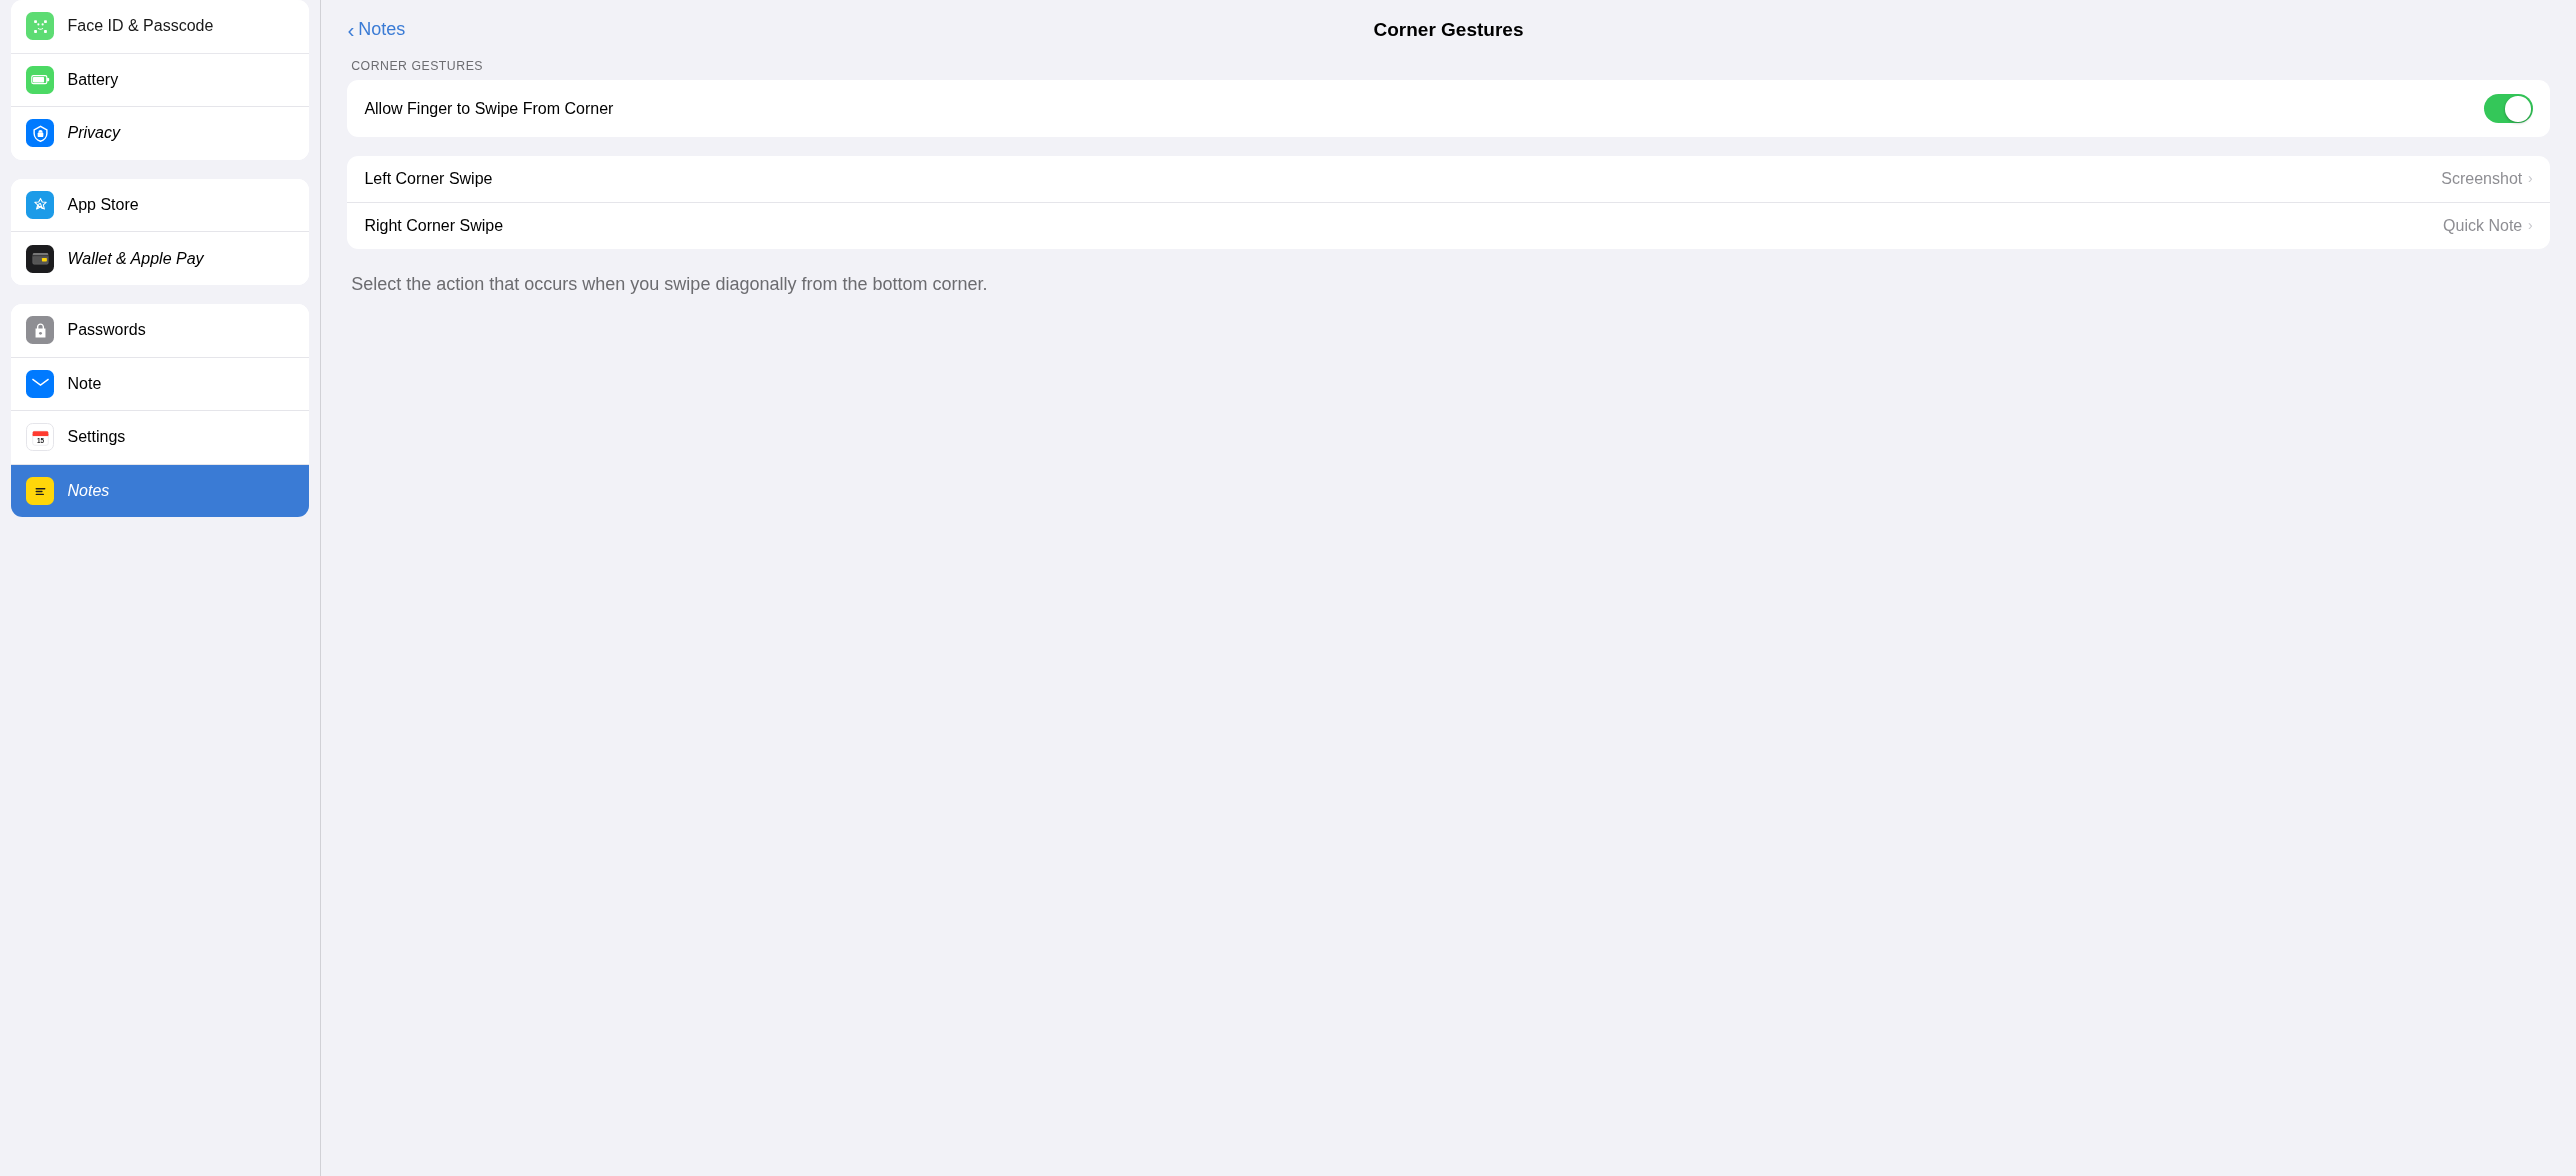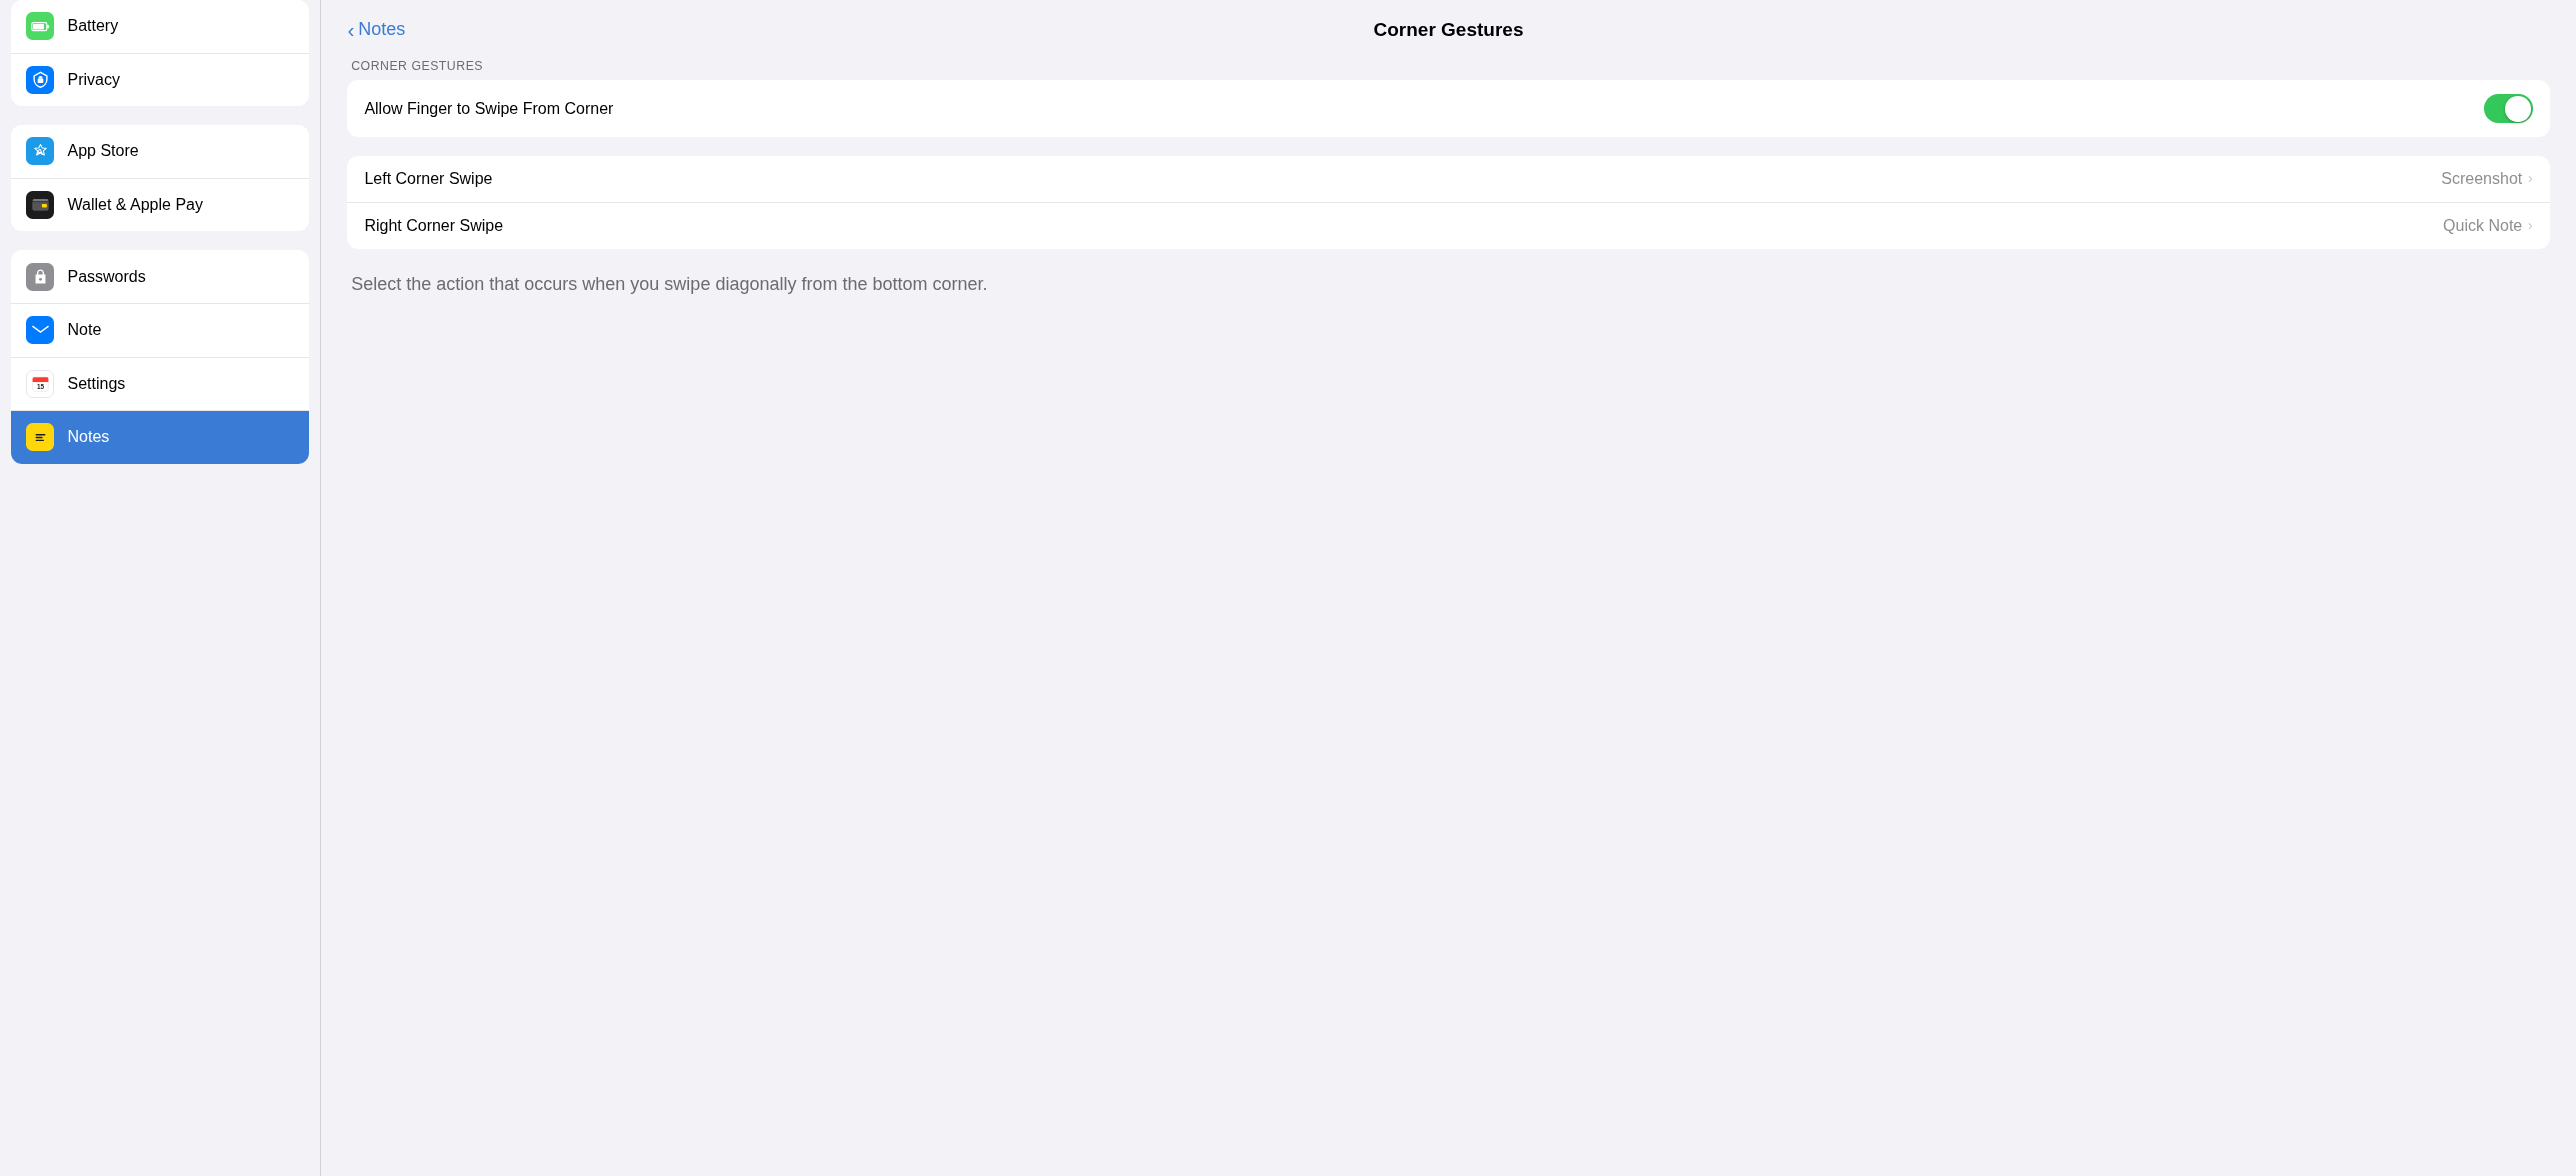--- a/index.html
+++ b/index.html
@@ -43,20 +43,21 @@
       align-items: center;
       padding: 12.3px 15px;
       cursor: pointer;
       background: #fff;
       border-bottom: 0.9px solid #e5e5ea;
       position: relative;
     }
 
     .sidebar-item:last-child {
       border-bottom: none;
+      font-style: italic;
     }
 
     .sidebar-item.active {
       background: #3a7bd5;
     }
 
     .sidebar-item.active .sidebar-item-label {
       color: #fff;
     }
 
@@ -216,20 +217,34 @@
     .sidebar-partial {
       opacity: 0.9;
     }
   </style>
 </head>
 <body>
 
 <div class="sidebar">
 
   <div class="sidebar-group">
+    <div class="sidebar-item sidebar-partial">
+      <div class="sidebar-item-icon icon-face-id">
+        <svg width="17" height="17" viewBox="0 0 24 24" fill="white">
+          <rect x="3" y="3" width="4" height="4" rx="1"></rect>
+          <rect x="17" y="3" width="4" height="4" rx="1"></rect>
+          <rect x="3" y="17" width="4" height="4" rx="1"></rect>
+          <rect x="17" y="17" width="4" height="4" rx="1"></rect>
+          <circle cx="9" cy="9" r="1.5" fill="white"></circle>
+          <circle cx="15" cy="9" r="1.5" fill="white"></circle>
+          <path d="M9 15 Q12 17 15 15" stroke="white" stroke-width="1.5" fill="none" stroke-linecap="round"></path>
+        </svg>
+      </div>
+      <span class="sidebar-item-label">Face ID &amp; Passcode</span>
+    </div>
     <div class="sidebar-item">
       <div class="sidebar-item-icon icon-battery">
         <svg width="19" height="11.3" viewBox="0 0 24 14" fill="white">
           <rect x="1" y="2" width="19" height="10" rx="2" stroke="white" stroke-width="1.5" fill="none"></rect>
           <rect x="2.5" y="3.5" width="14" height="7" rx="1" fill="white"></rect>
           <rect x="20" y="5" width="3" height="4" rx="1" fill="white"></rect>
         </svg>
       </div>
       <span class="sidebar-item-label">Battery</span>
     </div>

